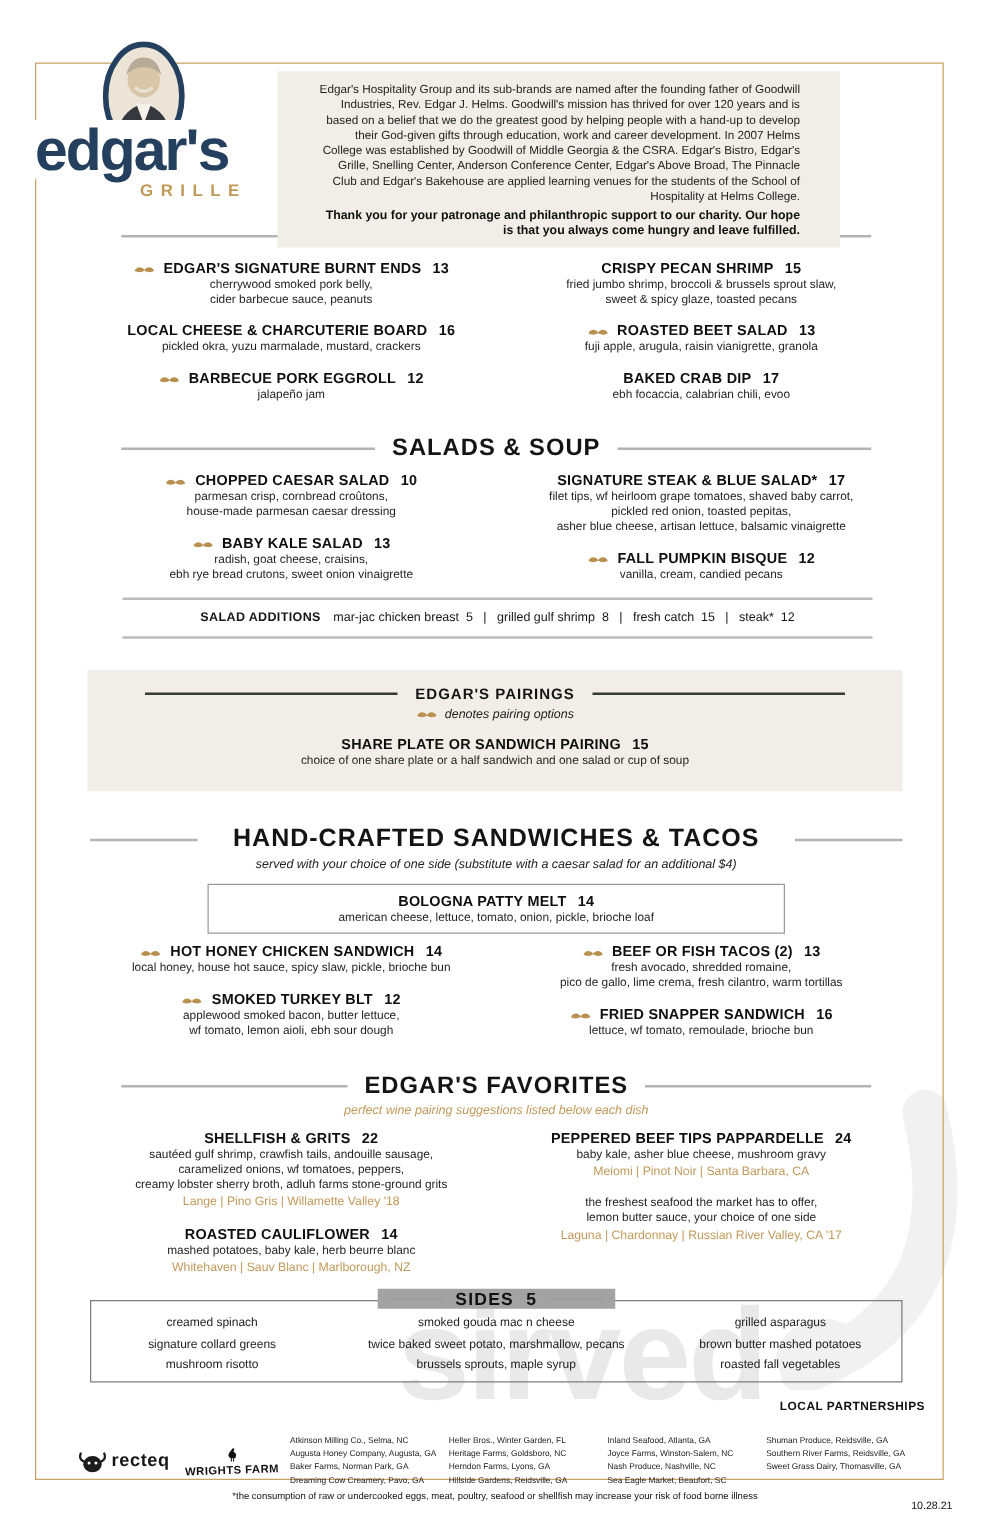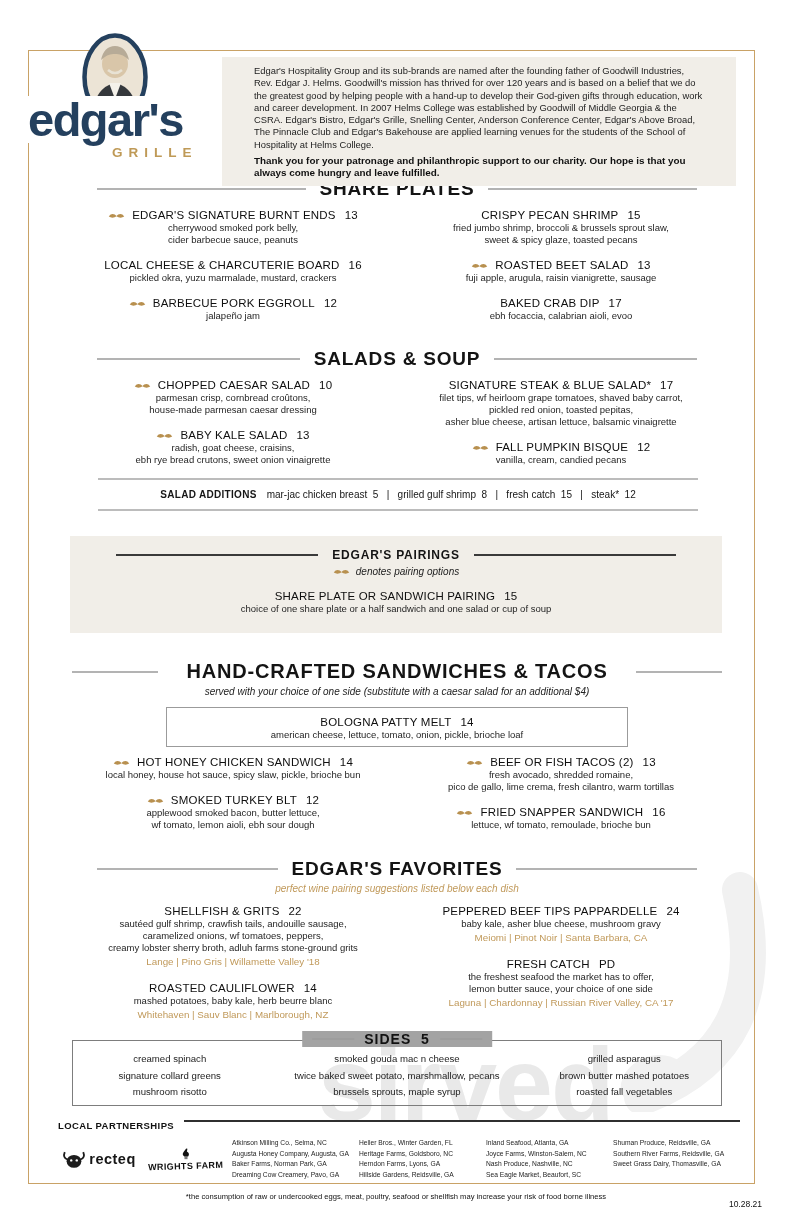--- a/index.html
+++ b/index.html
@@ -12,37 +12,37 @@
   .wm-text{position:absolute;left:318px;top:1032px;font-size:104px;font-weight:bold;
            letter-spacing:-2px;color:#e9e9e9;z-index:0;line-height:1;}
   .wm-spoon{position:absolute;left:612px;top:872px;z-index:0;}
   
   .logo{position:absolute;left:26px;top:30px;width:190px;z-index:2;}
   .portrait{position:absolute;left:56px;top:3px;width:66px;height:88px;}
   .logo-word{position:absolute;left:2px;top:66px;width:188px;background:#fff;
              font-size:47px;font-weight:bold;color:#24405e;letter-spacing:-1.5px;line-height:1;}
   .logo-sub{position:absolute;left:86px;top:115px;font-size:13.5px;font-weight:bold;
             color:#bf9a57;letter-spacing:6px;}
-  .intro{position:absolute;left:222px;top:57px;width:514px;box-sizing:border-box;
-         background:#f1eee8;padding:8px 32px 7px;text-align:left;z-index:2;}
+  .intro{position:absolute;left:222px;top:57px;width:450px;box-sizing:border-box;
+         background:#f1eee8;padding:8px 32px 7px;text-align:right;z-index:2;}
   .intro-body{font-size:9.4px;line-height:12.3px;color:#232323;}
   .intro-thanks{font-size:9.9px;line-height:12px;font-weight:bold;margin-top:4px;color:#111;}
   
   .rule-heading{display:flex;align-items:center;gap:14px;margin:0 auto;}
   .rule-heading .hl{flex:1;height:2px;background:#b3b3b3;}
   .rule-heading.dark .hl{height:1.5px;background:#3a3a3a;}
   .ht{font-weight:bold;font-size:19px;letter-spacing:.8px;color:#141414;white-space:nowrap;}
   .sec{position:absolute;left:72px;width:650px;z-index:1;}
   .subtitle{text-align:center;font-style:italic;font-size:10px;color:#222;margin-top:3px;}
   .subtitle.gold{color:#c0995a;}
   .two-col{display:grid;grid-template-columns:1fr 1fr;column-gap:6px;margin-top:8px;}
   .col{min-width:0;}
   
   .menu-item{text-align:center;margin-bottom:12px;}
-  .item-title{font-weight:normal;font-size:11.5px;letter-spacing:.2px;color:#0f0f0f;
+  .item-title{font-weight:bold;font-size:11.5px;letter-spacing:.2px;color:#0f0f0f;
               display:flex;justify-content:center;align-items:center;gap:7px;line-height:14px;}
   .item-price{margin-left:2px;}
   .moustache{width:17px;height:7px;flex:none;}
   .item-desc{font-size:9.5px;line-height:12px;color:#1f1f1f;}
   .item-wine{font-size:9.8px;line-height:14px;color:#c0995a;margin-top:1px;}
   
   .additions{position:absolute;left:98px;top:478px;width:600px;z-index:1;
              border-top:2px solid #bcbcbc;border-bottom:2px solid #bcbcbc;
              padding:9px 0;text-align:center;font-size:10px;color:#161616;}
   .additions b{letter-spacing:.3px;margin-right:10px;}
@@ -61,21 +61,21 @@
   .sides-box{position:absolute;left:72px;top:1040px;width:650px;height:66px;z-index:1;
              border:1px solid #7d7d7d;box-sizing:border-box;}
   .sides-head{position:absolute;top:-10px;left:50%;transform:translateX(-50%);
               background:#a3a3a3;padding:0 10px;display:flex;align-items:center;gap:10px;}
   .sides-head .hl{width:42px;height:1.5px;background:#9d9d9d;}
   .sides-title{font-weight:bold;font-size:14px;letter-spacing:1px;white-space:nowrap;color:#111;}
   .sides-cols{display:grid;grid-template-columns:1fr 1.35fr 1fr;padding-top:10px;}
   .list-line{text-align:center;font-size:9.6px;line-height:16.5px;color:#1d1d1d;}
   
   .partners{position:absolute;left:58px;top:1120px;width:682px;z-index:1;}
-  .partners-label-row{display:flex;align-items:flex-start;gap:10px;}
+  .partners-label-row{display:flex;align-items:flex-end;gap:10px;flex-direction:column;}
   .partners-label{font-weight:bold;font-size:9.5px;letter-spacing:.4px;color:#111;white-space:nowrap;}
   .partners-label-row .hl{flex:1;height:1.5px;background:#2f2f2f;}
   .partners-body{display:flex;margin-top:7px;}
   .logo-cell{display:flex;align-items:center;justify-content:center;}
   .recteq{width:82px;gap:3px;}
   .recteq-text{font-size:14.5px;font-weight:bold;letter-spacing:.5px;color:#161616;}
   .wrights{width:92px;flex-direction:column;gap:1px;}
   .wrights-text{font-size:9px;font-weight:bold;letter-spacing:.4px;color:#111;white-space:nowrap;
                 transform:rotate(-2deg);}
   .partner-col{width:127px;text-align:left;}
@@ -170,28 +170,28 @@
             <div class="item-desc">sweet &amp; spicy glaze, toasted pecans</div>
           </div>
           <div class="menu-item">
             <div class="item-title">
               <svg viewBox="0 0 22 8" class="moustache">
                 <path d="M1 5.4 C3.8 0.3 8.6 1.5 11 4.6 C13.4 1.5 18.2 0.3 21 5.4 C17.4 7.9 13.4 6.8 11 5.1 C8.6 6.8 4.6 7.9 1 5.4 Z" fill="#b8904f"></path>
               </svg>
               <span class="item-name">ROASTED BEET SALAD</span>
               <span class="item-price">13</span>
             </div>
-            <div class="item-desc">fuji apple, arugula, raisin vianigrette, sausage</div>
+            <div class="item-desc">fuji apple, arugula, raisin vianigrette, granola</div>
           </div>
           <div class="menu-item">
             <div class="item-title">
               <span class="item-name">BAKED CRAB DIP</span>
               <span class="item-price">17</span>
             </div>
-            <div class="item-desc">ebh focaccia, calabrian aioli, evoo</div>
+            <div class="item-desc">ebh focaccia, calabrian chili, evoo</div>
           </div>
         </div>
     </div>
   </div>
 
   <div class="sec" style="top:348px">
     <div class="rule-heading" style="width:600px;margin:0 auto;">
       <span class="hl"></span>
       <span class="ht">SALADS &amp; SOUP</span>
       <span class="hl"></span>
@@ -369,24 +369,20 @@
       <div class="col">
           <div class="menu-item">
             <div class="item-title">
               <span class="item-name">PEPPERED BEEF TIPS PAPPARDELLE</span>
               <span class="item-price">24</span>
             </div>
             <div class="item-desc">baby kale, asher blue cheese, mushroom gravy</div>
             <div class="item-wine">Meiomi | Pinot Noir | Santa Barbara, CA</div>
           </div>
           <div class="menu-item">
-            <div class="item-title">
-              <span class="item-name">FRESH CATCH</span>
-              <span class="item-price">PD</span>
-            </div>
             <div class="item-desc">the freshest seafood the market has to offer,</div>
             <div class="item-desc">lemon butter sauce, your choice of one side</div>
             <div class="item-wine">Laguna | Chardonnay | Russian River Valley, CA '17</div>
           </div>
         </div>
     </div>
   </div>
 
   <div class="sides-box">
     <div class="sides-head">

